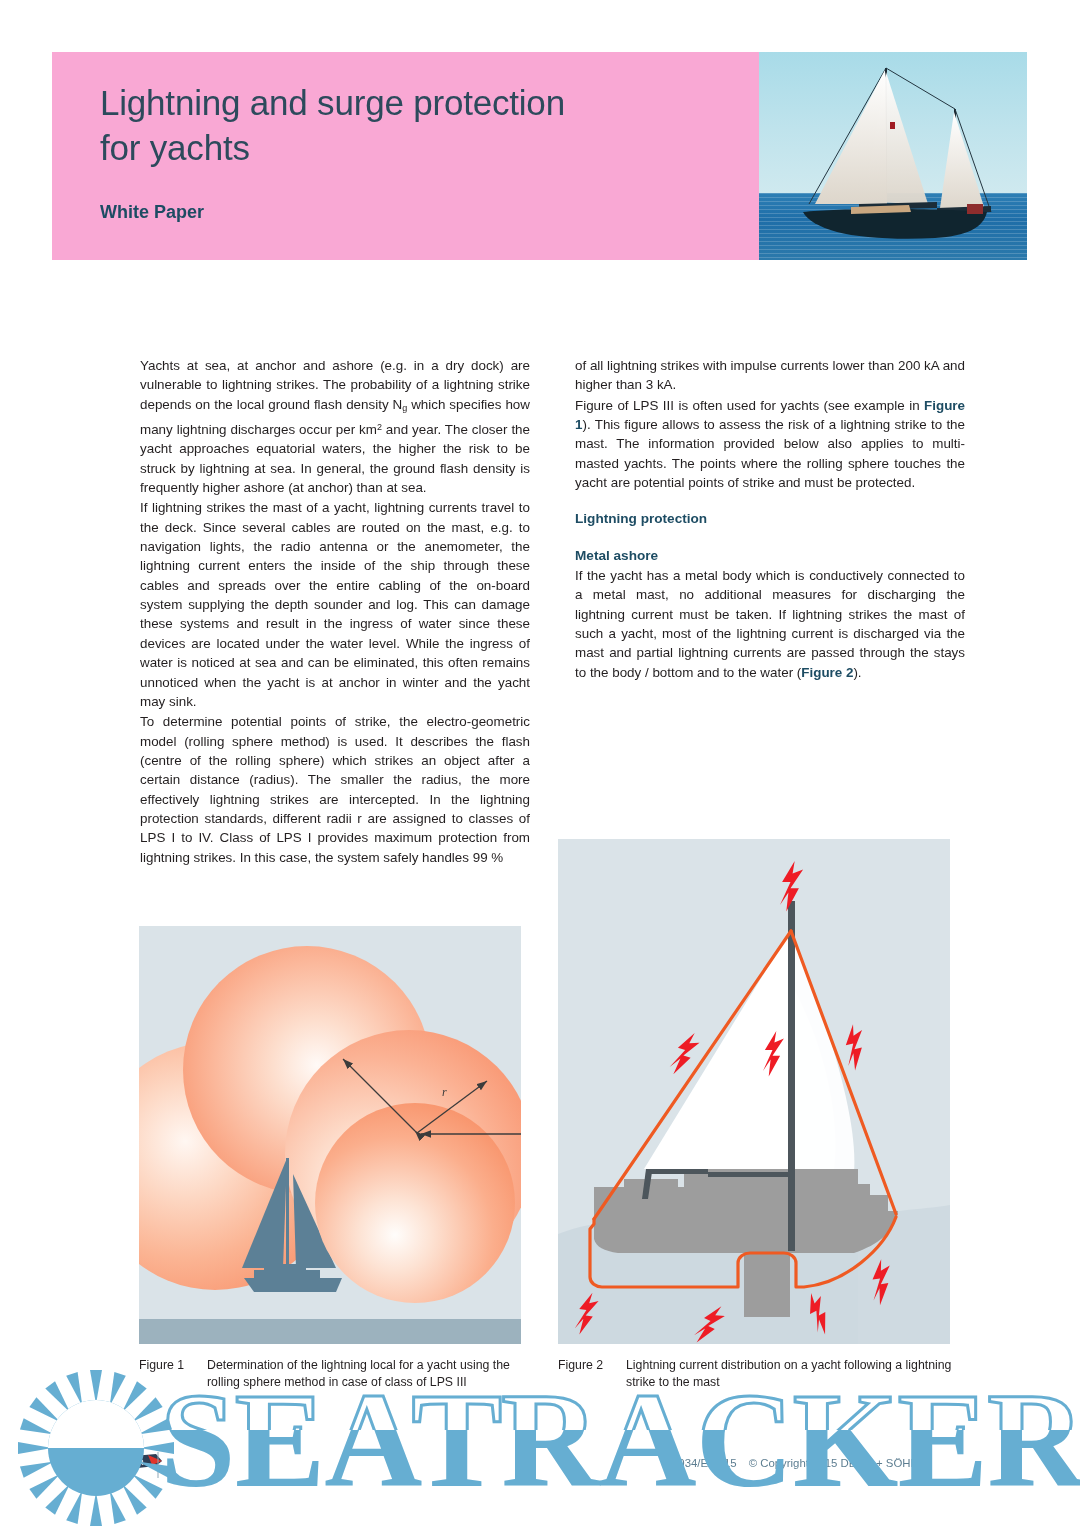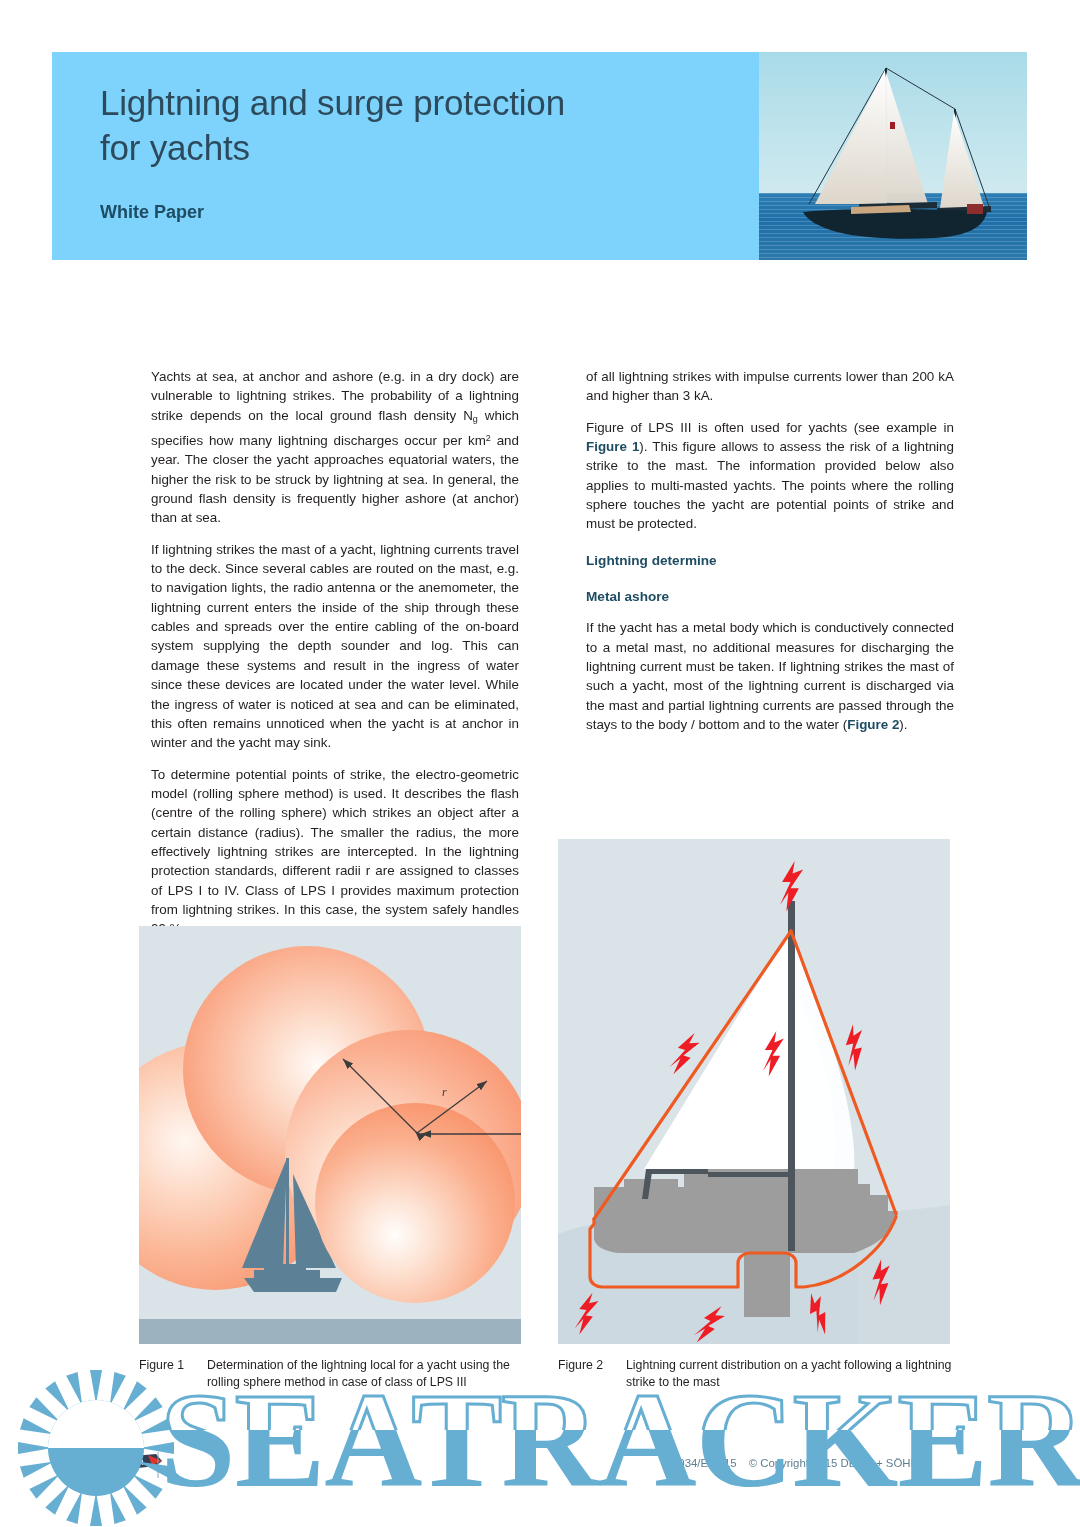--- a/index.html
+++ b/index.html
@@ -10,21 +10,21 @@
     font-family:"Liberation Sans", sans-serif;
     position:relative;
     overflow:hidden;
     -webkit-font-smoothing:antialiased;
   }
   .page{position:absolute;inset:0;}
 
   
   .header{
     position:absolute;left:52px;top:52px;width:975px;height:208px;
-    background:#7dd3fc;
+    background:#f9a8d4;
   }
   .header-text{
     position:absolute;left:48px;top:28px;width:560px;
   }
   .header-title{
     font-size:35px;line-height:45px;color:#2d4a5c;font-weight:400;
     letter-spacing:-0.2px;
   }
   .header-sub{
     margin-top:32px;font-size:18px;font-weight:bold;color:#1d4c63;
@@ -43,21 +43,21 @@
 
   
   .col{
     position:absolute;top:355px;width:392px;
     font-size:13.4px;line-height:19.35px;color:#231f20;
     text-align:justify;text-justify:inter-word;
     hyphens:manual;
   }
   .col.left{left:139px;}
   .col.right{left:574px;}
-  .col p{margin:12px;}
+  .col p{margin:1px;}
   .h-blue{
     color:#1d4c63;font-weight:bold;font-size:13.6px;
     margin-top:17px !important;margin-bottom:0 !important;
   }
   .bluebold{color:#1d4c63;font-weight:bold;}
   sub{font-size:9px;vertical-align:-2px;}
   sup{font-size:9px;vertical-align:4px;}
 
   
   .fig1{
@@ -183,21 +183,21 @@
 
   <div class="col left">
     <p><span>Yachts at sea, at anchor and ashore (e.g. in a dry dock) are vulnerable to lightning strikes. The probability of a lightning strike depends on the local ground flash density N</span><sub>g</sub><span> which specifies how many lightning discharges occur per km</span><sup>2</sup><span> and year. The closer the yacht approaches equatorial waters, the higher the risk to be struck by lightning at sea. In general, the ground flash density is frequently higher ashore (at anchor) than at sea.</span></p>
     <p>If lightning strikes the mast of a yacht, lightning currents travel to the deck. Since several cables are routed on the mast, e.g. to navigation lights, the radio antenna or the anemometer, the lightning current enters the inside of the ship through these cables and spreads over the entire cabling of the on-board system supplying the depth sounder and log. This can damage these systems and result in the ingress of water since these devices are located under the water level. While the ingress of water is noticed at sea and can be eliminated, this often remains unnoticed when the yacht is at anchor in winter and the yacht may sink.</p>
     <p>To determine potential points of strike, the electro-geometric model (rolling sphere method) is used. It describes the flash (centre of the rolling sphere) which strikes an object after a certain distance (radius). The smaller the radius, the more effectively lightning strikes are intercepted. In the lightning protection standards, different radii r are assigned to classes of LPS I to IV. Class of LPS I provides maximum protection from lightning strikes. In this case, the system safely handles 99 %</p>
   </div>
 
   <div class="col right">
     <p>of all lightning strikes with impulse currents lower than 200 kA and higher than 3 kA.</p>
     <p><span>Figure of LPS III is often used for yachts (see example in </span><span class="bluebold">Figure 1</span><span>). This figure allows to assess the risk of a lightning strike to the mast. The information provided below also applies to multi-masted yachts. The points where the rolling sphere touches the yacht are potential points of strike and must be protected.</span></p>
-    <p class="h-blue">Lightning determine</p>
+    <p class="h-blue">Lightning protection</p>
     <p class="h-blue">Metal ashore</p>
     <p><span>If the yacht has a metal body which is conductively connected to a metal mast, no additional measures for discharging the lightning current must be taken. If lightning strikes the mast of such a yacht, most of the lightning current is discharged via the mast and partial lightning currents are passed through the stays to the body / bottom and to the water (</span><span class="bluebold">Figure 2</span><span>).</span></p>
   </div>
 
   <div class="fig1">
     <div class="sphere s1"></div>
     <div class="sphere s2"></div>
     <div class="sphere s3"></div>
 
     <svg class="boat1" width="170" height="160" viewBox="0 0 170 160">

